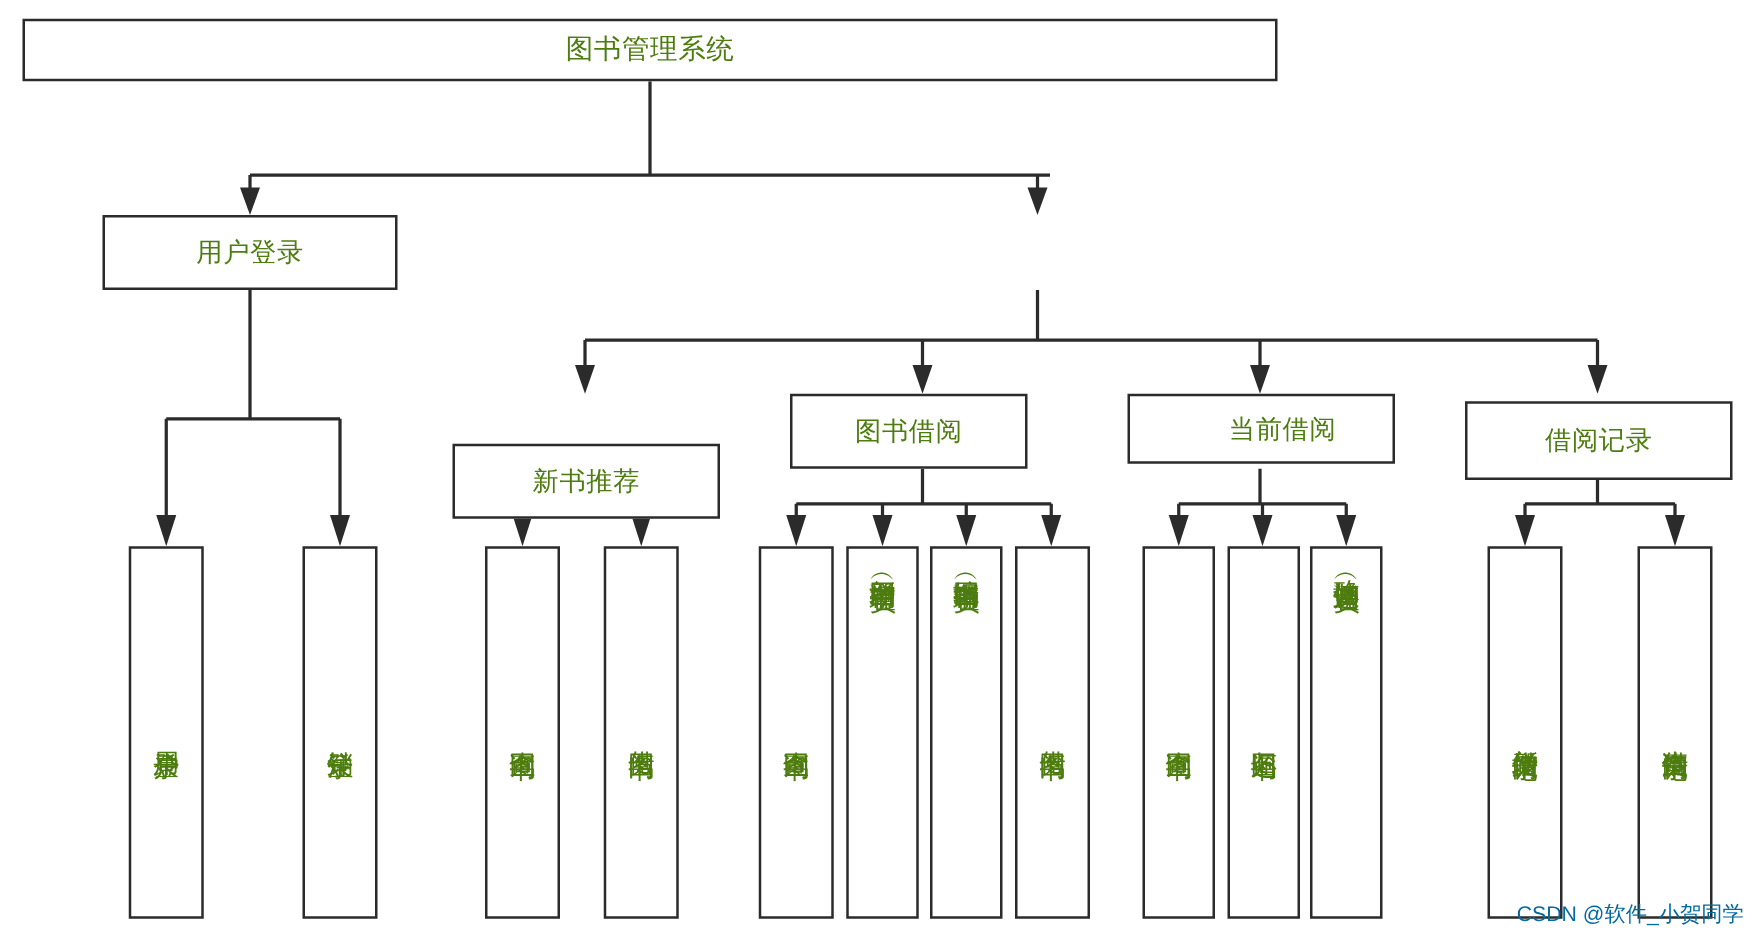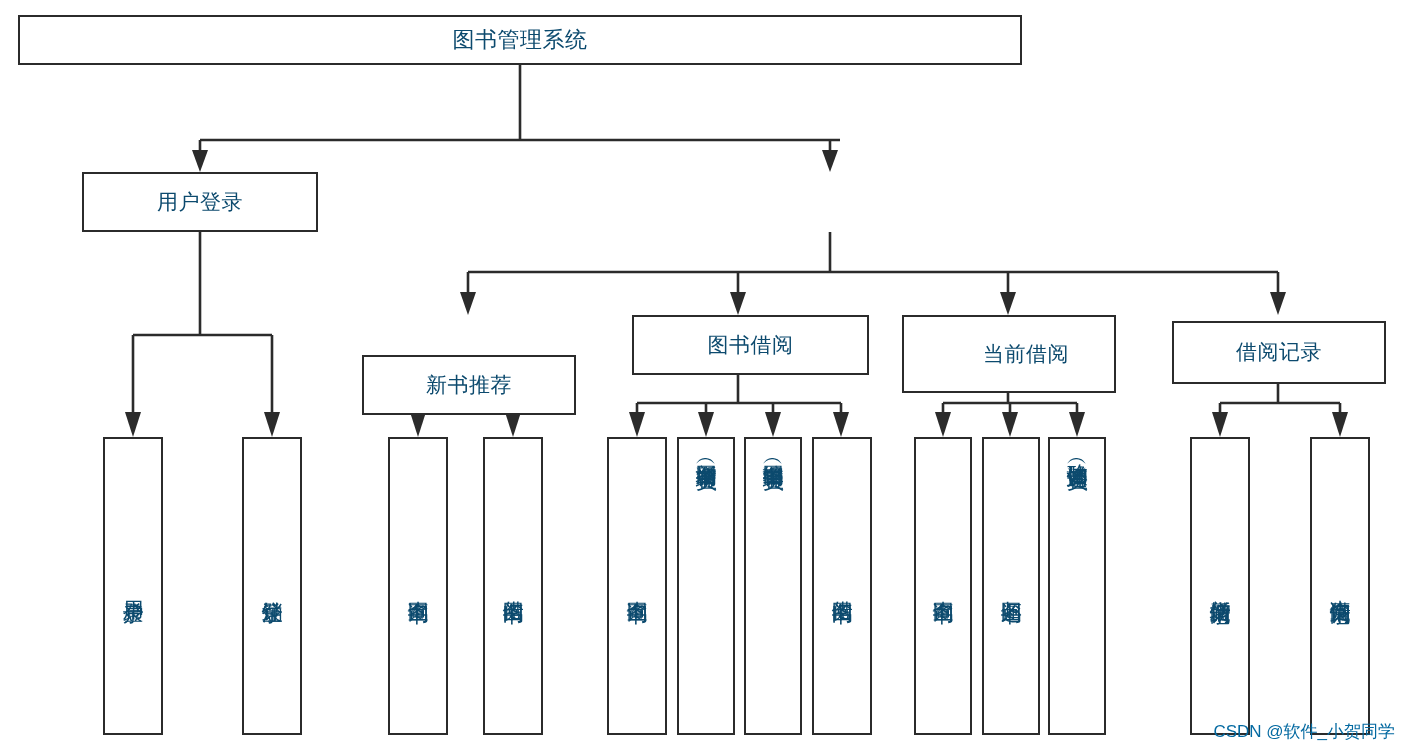--- a/index.html
+++ b/index.html
@@ -14,21 +14,21 @@
   #diagram{position:absolute;left:0;top:0;width:1405px;height:747px;}
 
   .node{
     position:absolute;
     box-sizing:border-box;
     border:2px solid #2b2b2b;
     background:#ffffff;
     display:flex;
     align-items:center;
     justify-content:center;
-    color:#0c4a6e;
+    color:#4d7c0f;
     z-index:3;
   }
   .node-label{
     display:block;
     text-align:center;
     line-height:1.18;
     white-space:pre;
   }
 
   
@@ -146,24 +146,24 @@
     <span class="node-label">图书管理系统</span>
   </div>
 
   <div class="node h" style="left:82px;top:172px;width:236px;height:60px;">
     <span class="node-label">用户登录</span>
   </div>
 
   <div class="node h" style="left:362px;top:315px;width:214px;height:60px;margin-top:40px;">
     <span class="node-label">新书推荐</span>
   </div>
-  <div class="node h" style="left:632px;top:315px;width:237px;height:60px;">
+  <div class="node h" style="left:632px;top:315px;width:190px;height:60px;">
     <span class="node-label">图书借阅</span>
   </div>
-  <div class="node h" style="left:902px;top:315px;width:214px;height:78px;padding-left:34px;">
+  <div class="node h" style="left:902px;top:315px;width:214px;height:56px;padding-left:34px;">
     <span class="node-label">当前借阅</span>
   </div>
   <div class="node h" style="left:1172px;top:321px;width:214px;height:63px;">
     <span class="node-label">借阅记录</span>
   </div>
 
   <div class="node v mid" style="left:103px;top:437px;width:60px;height:298px;">
     <span class="node-label">用户登录</span>
   </div>
   <div class="node v mid" style="left:242px;top:437px;width:60px;height:298px;">

